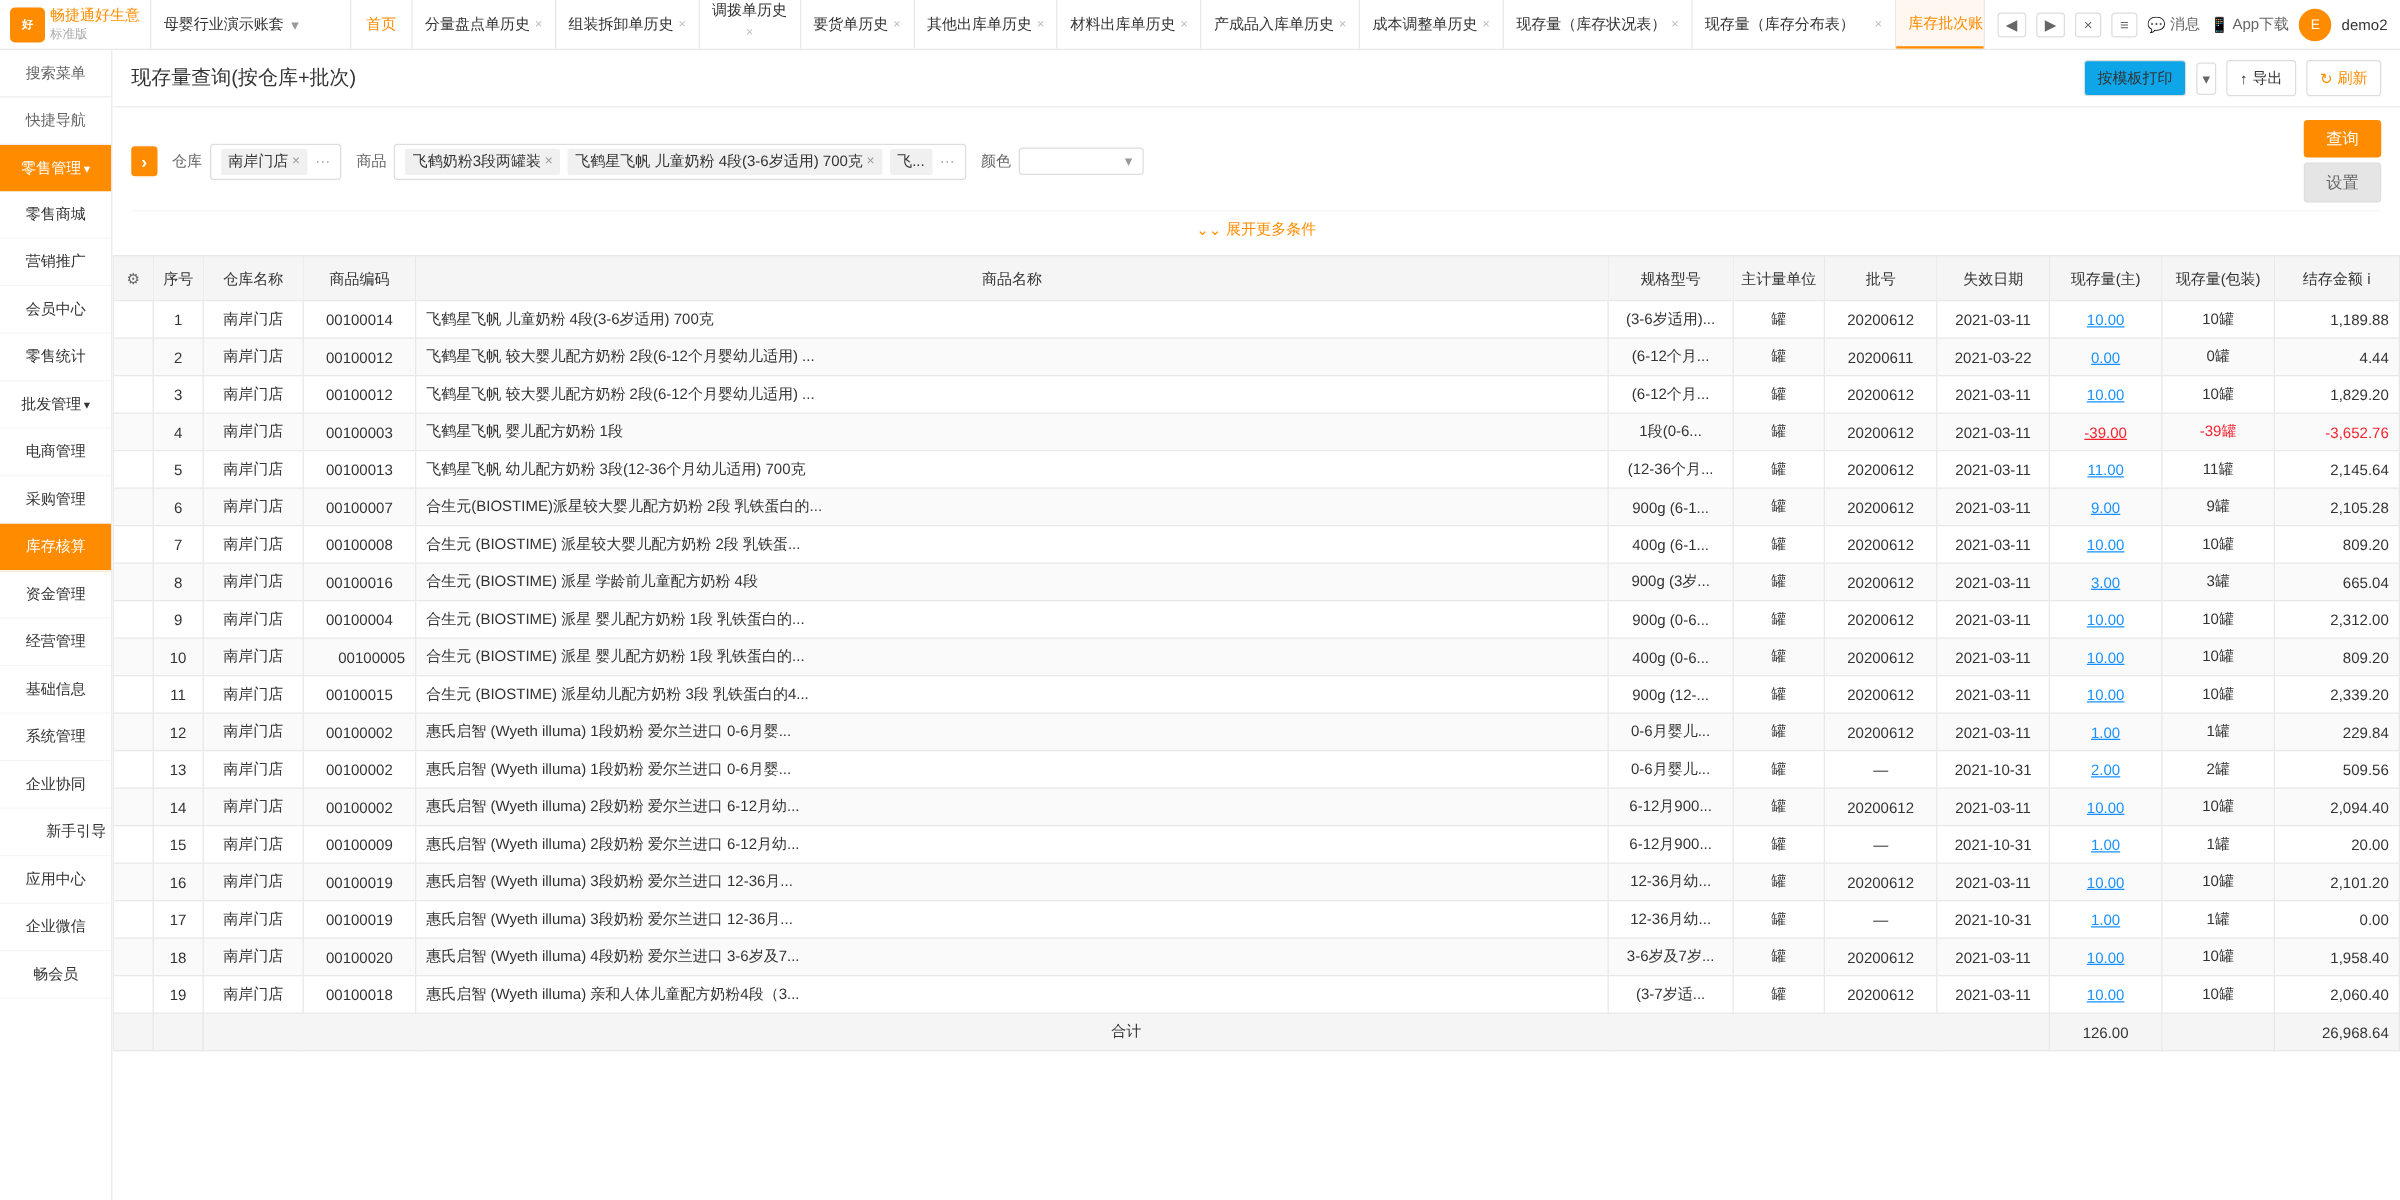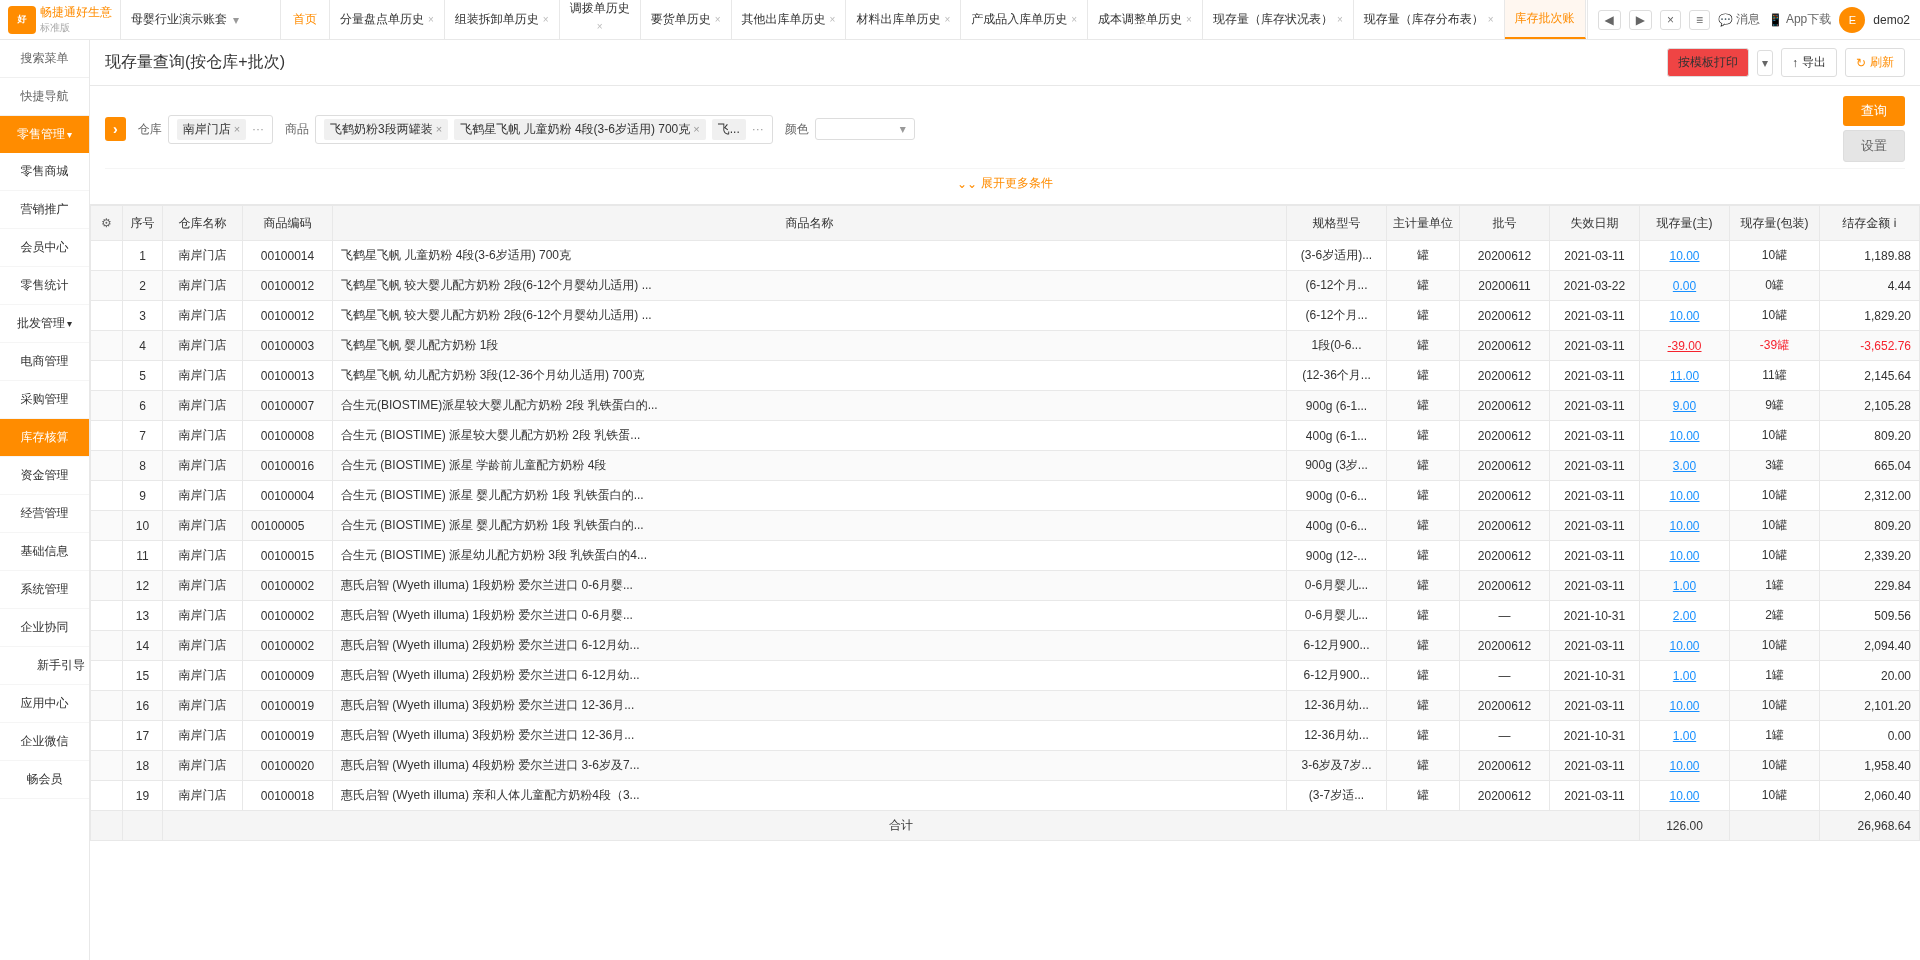--- a/index.html
+++ b/index.html
@@ -60,21 +60,21 @@
           <span style="color:#bbb;font-size:10px;">×</span>
       </div>
       <div style="display:flex;align-items:center;padding:0 10px;border-right:1px solid #e8e8e8;cursor:pointer;color:#333;font-size:12px;white-space:nowrap;gap:4px;">
         <span>成本调整单历史</span>
           <span style="color:#bbb;font-size:10px;">×</span>
       </div>
       <div style="display:flex;align-items:center;padding:0 10px;border-right:1px solid #e8e8e8;cursor:pointer;color:#333;font-size:12px;white-space:nowrap;gap:4px;">
         <span>现存量（库存状况表）</span>
           <span style="color:#bbb;font-size:10px;">×</span>
       </div>
-      <div style="display:flex;align-items:center;padding:0 10px;border-right:1px solid #e8e8e8;cursor:pointer;color:#333;font-size:12px;white-space:nowrap;gap:4px;">
+      <div style="display:flex;align-items:center;padding:0 10px;border-right:1px solid #e8e8e8;cursor:pointer;color:#333;font-size:12px;white-space:nowrap;gap:16px;">
         <span>现存量（库存分布表）</span>
           <span style="color:#bbb;font-size:10px;">×</span>
       </div>
       <div style="display:flex;align-items:center;padding:0 10px;border-right:1px solid #e8e8e8;cursor:pointer;background:#fff7f0;color:#ff8c00;font-size:12px;white-space:nowrap;gap:4px;border-bottom:2px solid #ff8c00;">
         <span>库存批次账</span>
       </div>
     </div>
 
     <div style="display:flex;align-items:center;gap:8px;padding:0 10px;border-left:1px solid #e8e8e8;">
       <button style="border:1px solid #ddd;border-radius:3px;padding:2px 6px;cursor:pointer;background:#fff;color:#666;">◀</button>
@@ -117,21 +117,21 @@
       <div style="padding:10px 4px;text-align:center;color:#333;cursor:pointer;border-bottom:1px solid #f5f5f5;font-size:12px;">应用中心</div>
       <div style="padding:10px 4px;text-align:center;color:#333;cursor:pointer;border-bottom:1px solid #f5f5f5;font-size:12px;">企业微信</div>
       <div style="padding:10px 4px;text-align:center;color:#333;cursor:pointer;border-bottom:1px solid #f5f5f5;font-size:12px;">畅会员</div>
     </div>
 
     <div style="flex:1;display:flex;flex-direction:column;overflow:hidden;background:#f5f5f5;">
 
       <div style="display:flex;align-items:center;justify-content:space-between;padding:8px 15px;background:#fff;border-bottom:1px solid #e8e8e8;">
         <h1 style="font-size:16px;color:#333;font-weight:500;">现存量查询(按仓库+批次)</h1>
         <div style="display:flex;align-items:center;gap:8px;">
-          <button style="display:flex;align-items:center;gap:4px;padding:5px 10px;border:1px solid #ddd;border-radius:3px;cursor:pointer;color:#333;background:#ef4444;font-size:12px;">按模板打印</button>
+          <button style="display:flex;align-items:center;gap:4px;padding:5px 10px;border:1px solid #ddd;border-radius:3px;cursor:pointer;color:#333;background:#0ea5e9;font-size:12px;">按模板打印</button>
           <span style="border:1px solid #ddd;border-radius:3px;padding:5px 4px;cursor:pointer;color:#666;background:#fff;">▾</span>
           <button style="display:flex;align-items:center;gap:4px;padding:5px 10px;border:1px solid #ddd;border-radius:3px;cursor:pointer;color:#333;background:#fff;font-size:12px;">
             <span>↑</span>
             <span>导出</span>
           </button>
           <button style="display:flex;align-items:center;gap:4px;padding:5px 10px;border:1px solid #ddd;border-radius:3px;cursor:pointer;color:#ff8c00;background:#fff;font-size:12px;">
             <span>↻</span>
             <span>刷新</span>
           </button>
         </div>
@@ -332,21 +332,21 @@
     <td style="border:1px solid #e8e8e8;padding:6px 8px;text-align:center;color:#333;">20200612</td>
     <td style="border:1px solid #e8e8e8;padding:6px 8px;text-align:center;color:#333;">2021-03-11</td>
     <td style="border:1px solid #e8e8e8;padding:6px 8px;text-align:center;"><span style="text-decoration:underline;color:#1890ff;cursor:pointer;">10.00</span></td>
     <td style="border:1px solid #e8e8e8;padding:6px 8px;text-align:center;">10罐</td>
     <td style="border:1px solid #e8e8e8;padding:6px 8px;text-align:right;">2,312.00</td>
   </tr>
               <tr style="background: rgb(250, 250, 250);">
     <td style="border:1px solid #e8e8e8;padding:6px 8px;text-align:center;"></td>
     <td style="border:1px solid #e8e8e8;padding:6px 8px;text-align:center;color:#333;">10</td>
     <td style="border:1px solid #e8e8e8;padding:6px 8px;text-align:center;color:#333;">南岸门店</td>
-    <td style="border:1px solid #e8e8e8;padding:6px 8px;text-align:left;color:#333;">00100005</td>
+    <td style="border:1px solid #e8e8e8;padding:6px 8px;text-align:right;color:#333;">00100005</td>
     <td style="border:1px solid #e8e8e8;padding:6px 8px;text-align:left;color:#333;max-width:350px;overflow:hidden;text-overflow:ellipsis;white-space:nowrap;">合生元 (BIOSTIME) 派星 婴儿配方奶粉 1段 乳铁蛋白的...</td>
     <td style="border:1px solid #e8e8e8;padding:6px 8px;text-align:center;color:#333;">400g (0-6...</td>
     <td style="border:1px solid #e8e8e8;padding:6px 8px;text-align:center;color:#333;">罐</td>
     <td style="border:1px solid #e8e8e8;padding:6px 8px;text-align:center;color:#333;">20200612</td>
     <td style="border:1px solid #e8e8e8;padding:6px 8px;text-align:center;color:#333;">2021-03-11</td>
     <td style="border:1px solid #e8e8e8;padding:6px 8px;text-align:center;"><span style="text-decoration:underline;color:#1890ff;cursor:pointer;">10.00</span></td>
     <td style="border:1px solid #e8e8e8;padding:6px 8px;text-align:center;">10罐</td>
     <td style="border:1px solid #e8e8e8;padding:6px 8px;text-align:right;">809.20</td>
   </tr>
               <tr style="background: rgb(255, 255, 255);">

